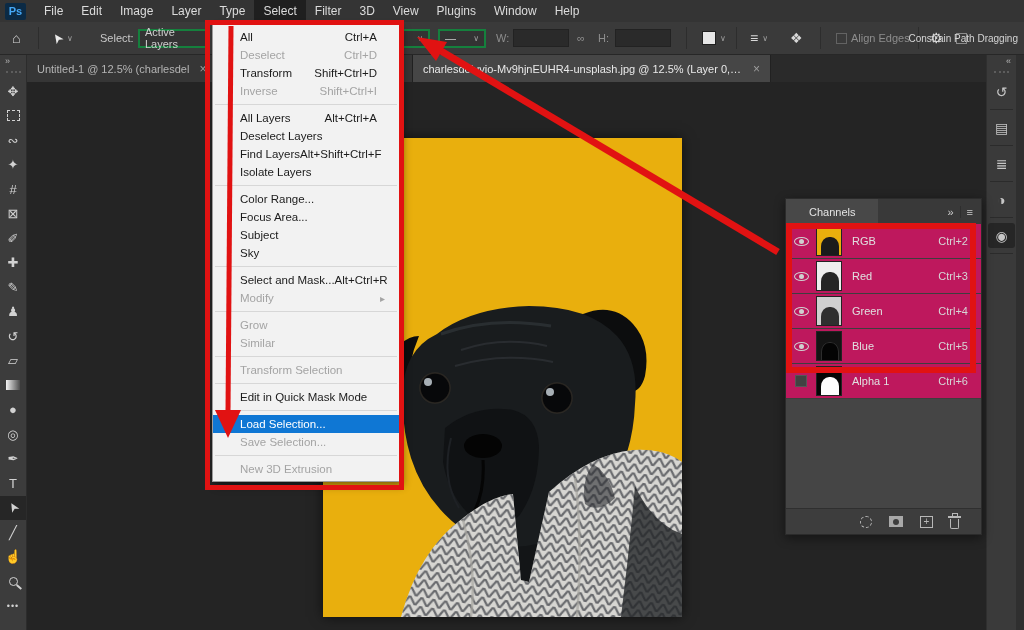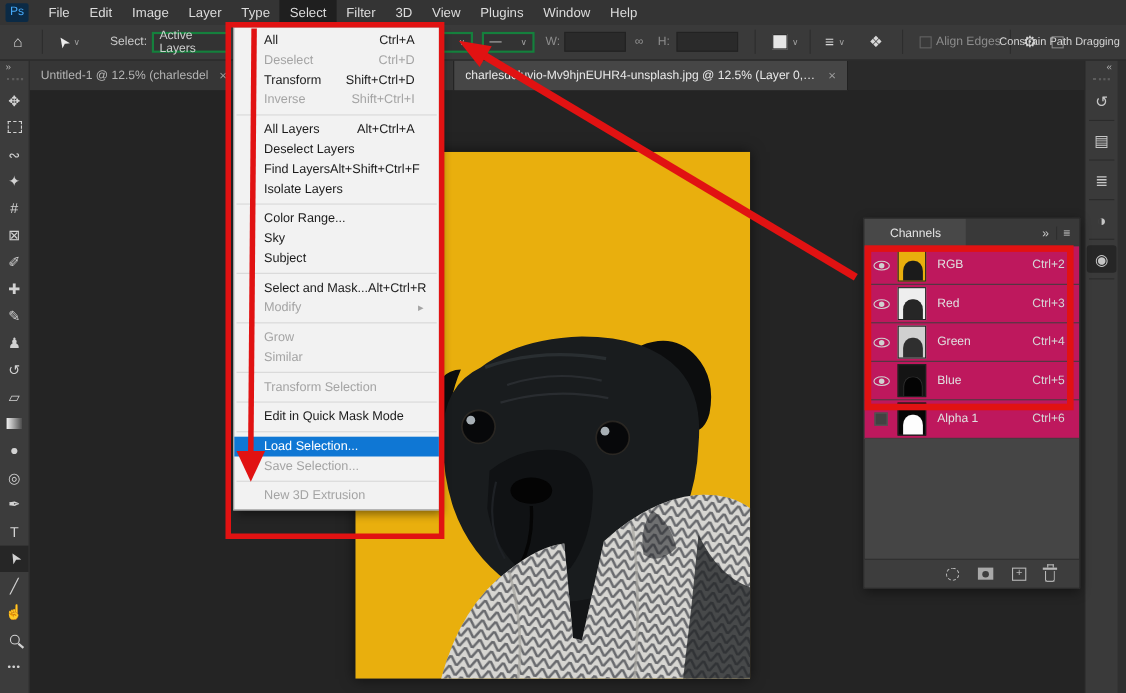--- a/index.html
+++ b/index.html
@@ -4,21 +4,21 @@
 <style>
   *{box-sizing:border-box;margin:0;padding:0}
   html,body{width:1024px;height:630px}
   body{position:relative;background:#242424;font-family:"Liberation Sans",sans-serif;overflow:hidden;
        -webkit-user-select:none;user-select:none}
 
   
   .menubar{position:absolute;left:0;top:0;width:1024px;height:22px;background:#343434;display:flex;
            align-items:center;z-index:30;font-size:12px;color:#dcdcdc}
   .pslogo{width:21px;height:17px;margin:0 9px 0 5px;background:#0b2a45;color:#45a8f7;font-size:11px;
-          font-weight:normal;display:flex;align-items:center;justify-content:center;border-radius:2px}
+          font-weight:bold;display:flex;align-items:center;justify-content:center;border-radius:2px}
   .mb-item{padding:4px 9px;white-space:nowrap}
   .mb-item.act-true{background:#1f1f1f}
 
   
   .optionsbar{position:absolute;top:22px;left:0;width:1024px;height:33px;background:#3a3a3a;
               border-bottom:1px solid #272727;z-index:20;font-size:11px;color:#c9c9c9}
   .ob{position:absolute;top:0;height:32px;display:flex;align-items:center;gap:4px}
   .ob .glyph{font-size:14px;color:#d8d8d8}
   .vsep{position:absolute;top:5px;width:1px;height:22px;background:#2d2d2d}
   .field{background:#2a2a2a;border:1px solid #222;height:18px}
@@ -592,29 +592,34 @@
       
       
     </div>
 
     <div class="mi st-enabled" data-name="menu-item">
       <span class="lbl">Color Range...</span>
       <span class="sc"></span>
       <span class="arr" data-name="submenu-arrow-icon"></span>
     </div>
 
+    <div class="mi st-enabled" data-name="menu-item">
+      <span class="lbl">Focus Area...</span>
+      <span class="sc"></span>
+      <span class="arr" data-name="submenu-arrow-icon"></span>
+    </div>
+
+    <div class="mi st-enabled" data-name="menu-item">
+      <span class="lbl">Subject</span>
+      <span class="sc"></span>
+      <span class="arr" data-name="submenu-arrow-icon"></span>
+    </div>
 
     <div class="mi st-enabled" data-name="menu-item">
       <span class="lbl">Sky</span>
-      <span class="sc"></span>
-      <span class="arr" data-name="submenu-arrow-icon"></span>
-    </div>
-
-    <div class="mi st-enabled" data-name="menu-item">
-      <span class="lbl">Subject</span>
       <span class="sc"></span>
       <span class="arr" data-name="submenu-arrow-icon"></span>
     </div>
 
     <div class="mi st-separator" data-name="menu-item">
       
       
       
     </div>
 

